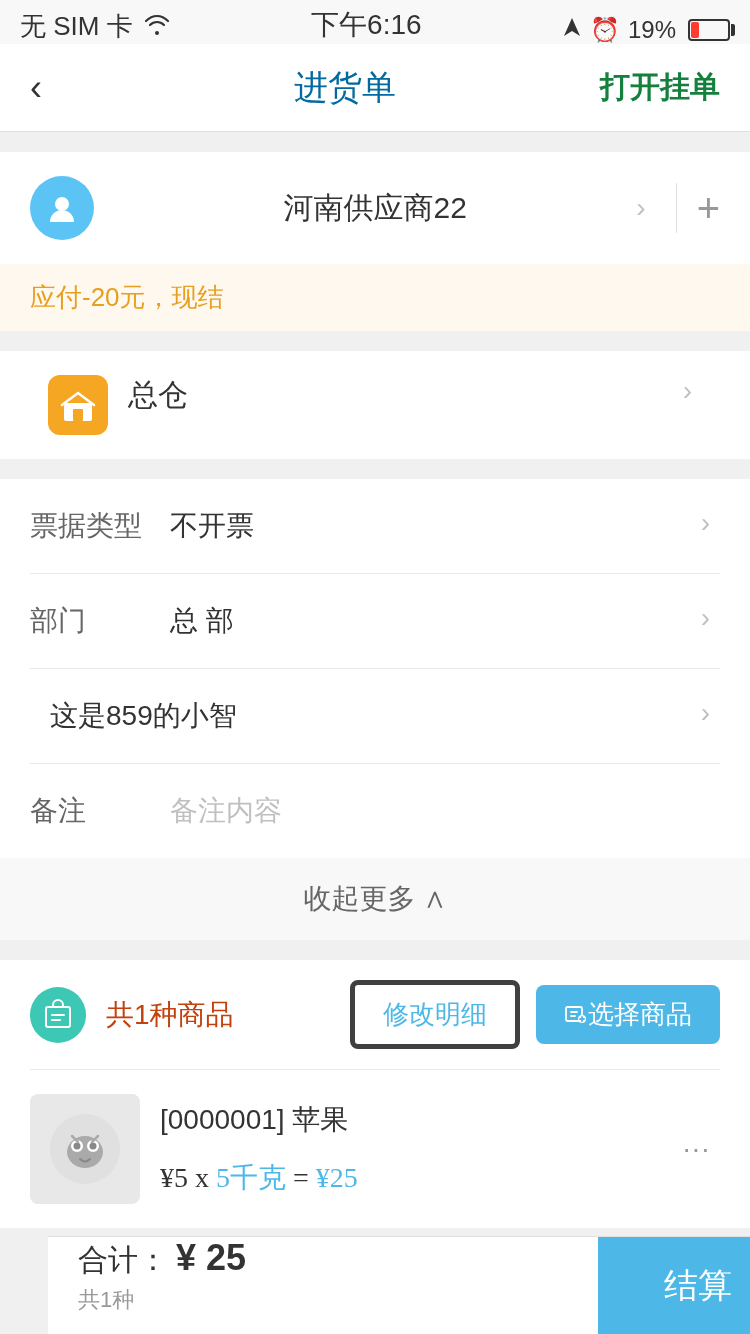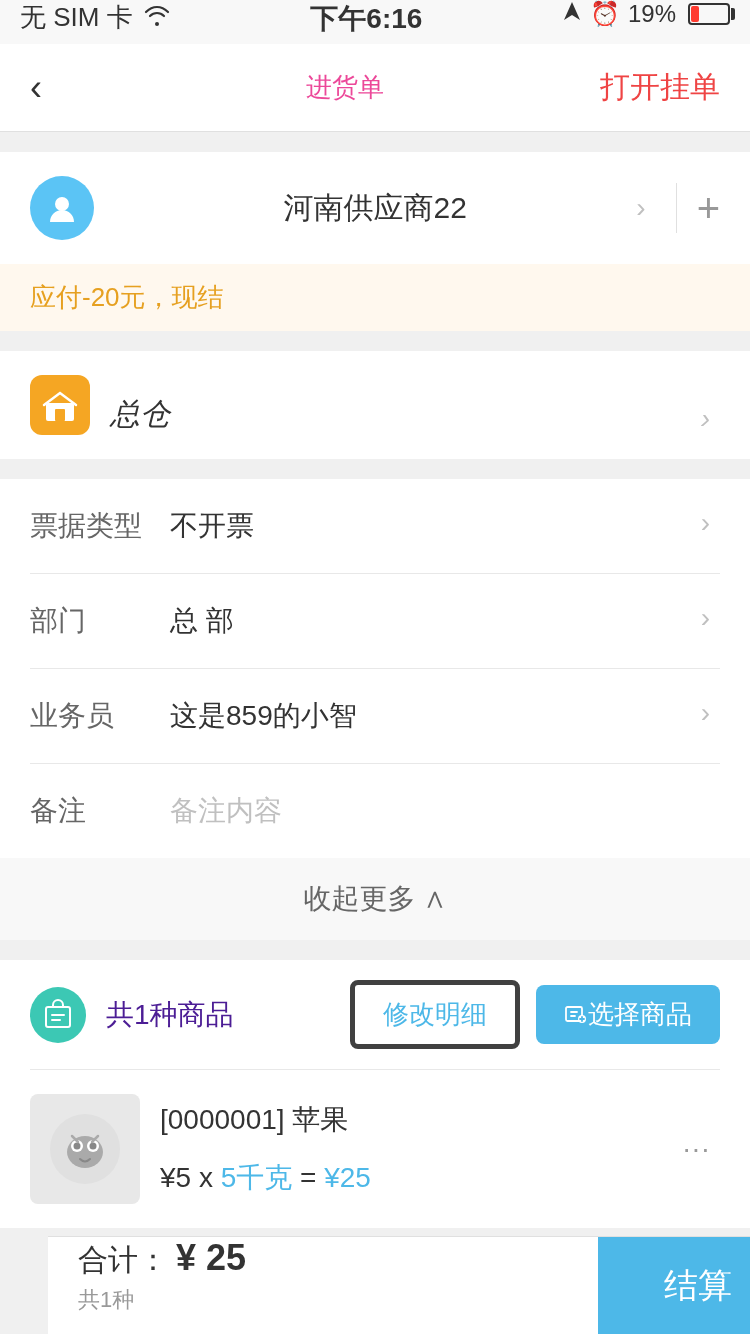--- a/index.html
+++ b/index.html
@@ -12,28 +12,28 @@
       font-size: 28px;
       color: #333;
     }
 
     
     .status-bar {
       width: 750px;
       height: 44px;
       background: #f8f8f8;
       display: flex;
-      align-items: flex-start;
+      align-items: flex-end;
       justify-content: space-between;
       padding: 0 20px;
       font-size: 26px;
       font-weight: 500;
     }
     .status-left { display: flex; align-items: center; gap: 10px; }
-    .status-center { font-weight: 700; font-size: 28px; }
+    .status-center { font-weight: 400; font-size: 28px; }
     .status-right { display: flex; align-items: center; gap: 8px; font-size: 24px; }
     .battery-icon {
       display: inline-block;
       width: 42px;
       height: 22px;
       border: 2px solid #333;
       border-radius: 4px;
       position: relative;
       margin-left: 4px;
     }
@@ -69,28 +69,29 @@
       padding: 0 30px;
       border-bottom: 1px solid #e0e0e0;
     }
     .nav-back {
       font-size: 36px;
       color: #333;
       cursor: pointer;
       width: 60px;
     }
     .nav-title {
-      font-size: 26px;
+      font-size: 34px;
       font-weight: 500;
-      color: #ec4899;
+      color: #0369a1;
     }
     .nav-action {
       font-size: 30px;
-      color: #ef4444;
-      cursor: pointer;
+      color: #15803d;
+      cursor: pointer;
+      font-weight: bold;
     }
 
     
     .section-gap {
       height: 20px;
       background: #f0f0f0;
     }
     .section-gap-sm {
       height: 1px;
       background: #e8e8e8;
@@ -149,24 +150,23 @@
     .alert-banner {
       background: #fff8ee;
       padding: 16px 30px;
       font-size: 26px;
       color: #e6a020;
     }
 
     
     .warehouse-row {
       display: flex;
-      align-items: flex-end;
-      padding: 24px 30px;
-      background: #fff;
-      font-style: italic;
+      align-items: flex-start;
+      padding: 24px 48px;
+      background: #fff;
     }
     .warehouse-icon {
       width: 60px;
       height: 60px;
       border-radius: 12px;
       background: #f5a623;
       display: flex;
       align-items: center;
       justify-content: center;
       margin-right: 20px;
@@ -225,21 +225,21 @@
       background: #3cc8b4;
       display: flex;
       align-items: center;
       justify-content: center;
       margin-right: 20px;
       flex-shrink: 0;
     }
     .product-count-text {
       flex: 1;
       font-size: 28px;
-      color: #4c1d95;
+      color: #c2410c;
     }
     .btn-outline {
       border: 5px solid #404040;
       color: #4db8e8;
       background: #fff;
       border-radius: 8px;
       padding: 12px 28px;
       font-size: 26px;
       cursor: pointer;
       margin-right: 16px;
@@ -277,20 +277,21 @@
     }
     .product-info { flex: 1; }
     .product-name {
       font-size: 28px;
       color: #333;
       margin-bottom: 20px;
     }
     .product-price {
       font-size: 28px;
       color: #333;
+      font-family: Liberation Serif, serif;
     }
     .price-highlight { color: #4db8e8; }
     .product-more {
       color: #999;
       font-size: 28px;
       cursor: pointer;
       padding: 10px;
     }
 
     
@@ -434,21 +435,20 @@
   <div class="section-gap-sm"></div>
 
   <div class="form-row">
     <div class="form-label">部门</div>
     <div class="form-value">总 部</div>
     <span class="chevron-right">›</span>
   </div>
   <div class="section-gap-sm"></div>
 
   <div class="form-row">
-    <div class="form-label">业务员</div>
     <div class="form-value">这是859的小智</div>
     <span class="chevron-right">›</span>
   </div>
   <div class="section-gap-sm"></div>
 
   <div class="form-row">
     <div class="form-label">备注</div>
     <div class="form-value placeholder">备注内容</div>
   </div>
 </div>

